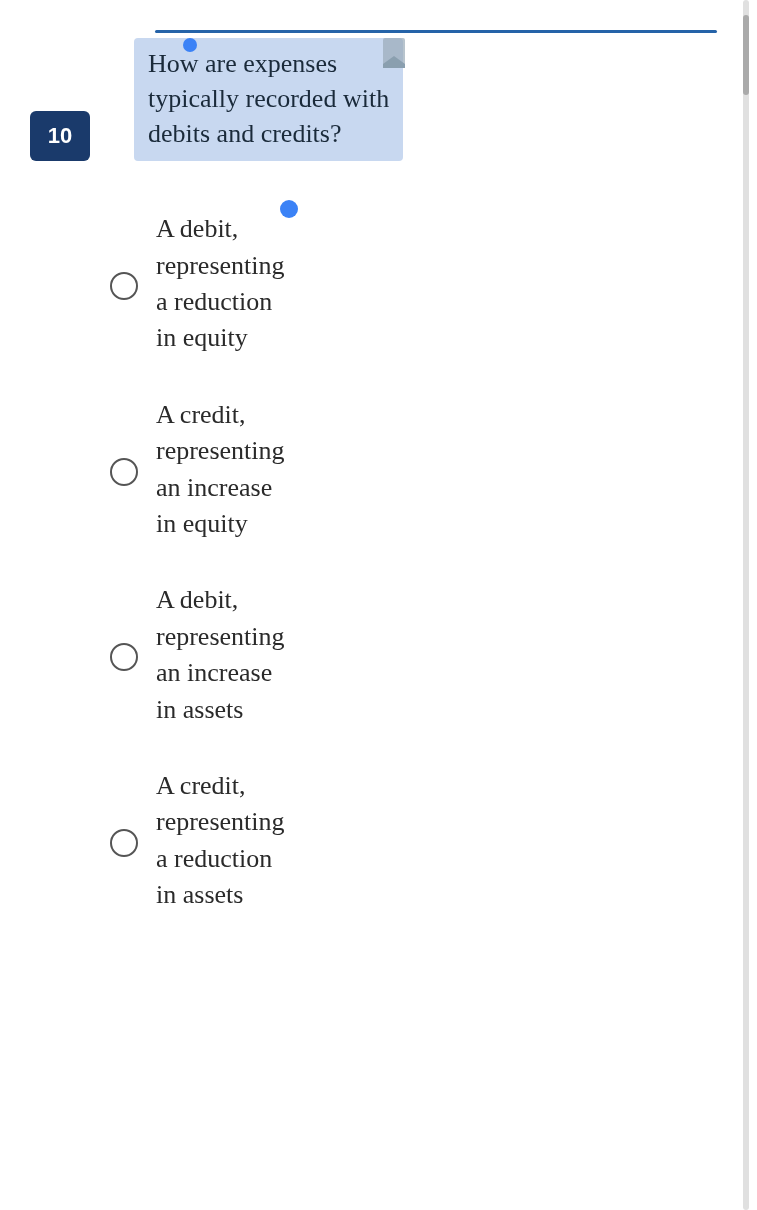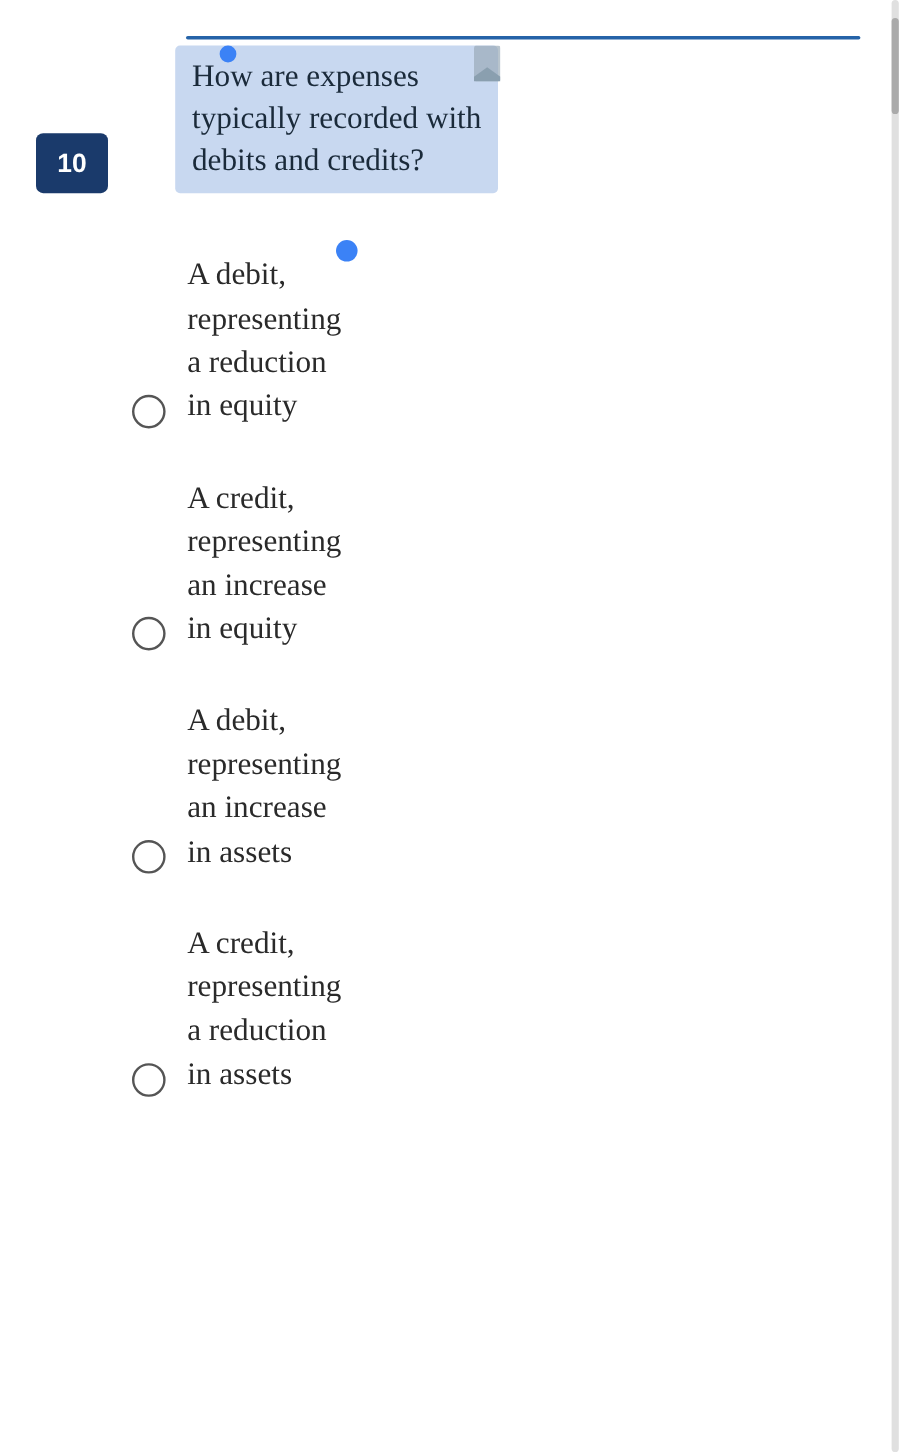--- a/index.html
+++ b/index.html
@@ -54,21 +54,20 @@
       height: 50px;
       display: flex;
       align-items: center;
       justify-content: center;
       border-radius: 6px;
       flex-shrink: 0;
       font-family: Arial, sans-serif;
     }
 
     .question-text-wrapper {
-      margin-left: 12px;
       position: relative;
       padding-left: 44px;
     }
 
     .question-text-highlight {
       background: #c8d8f0;
       padding: 8px 14px 10px 14px;
       border-radius: 4px;
       display: inline-block;
       position: relative;
@@ -118,21 +117,21 @@
     .options-container {
       margin-top: 50px;
       padding-left: 80px;
       display: flex;
       flex-direction: column;
       gap: 0px;
     }
 
     .option-item {
       display: flex;
-      align-items: flex-end;
+      align-items: center;
       margin-bottom: 40px;
       cursor: pointer;
     }
 
     .option-radio {
       width: 28px;
       height: 28px;
       border: 2.5px solid #555555;
       border-radius: 50%;
       flex-shrink: 0;

